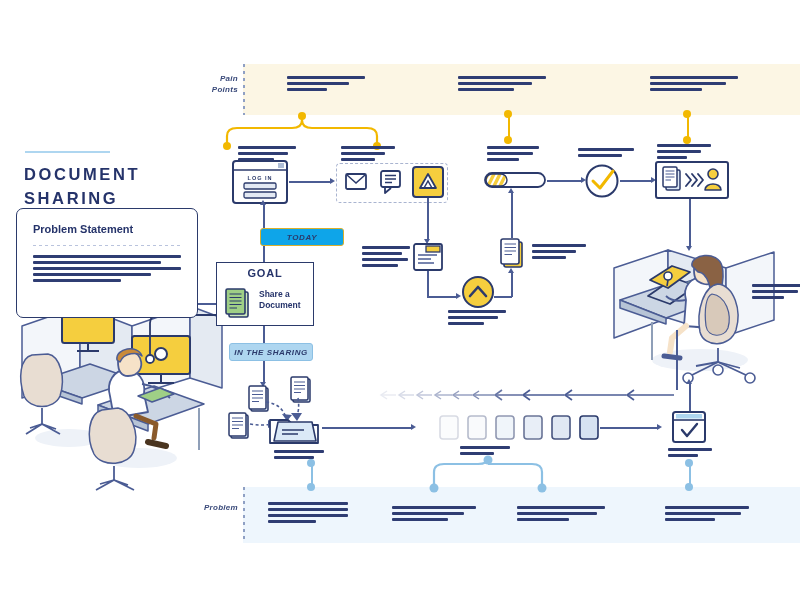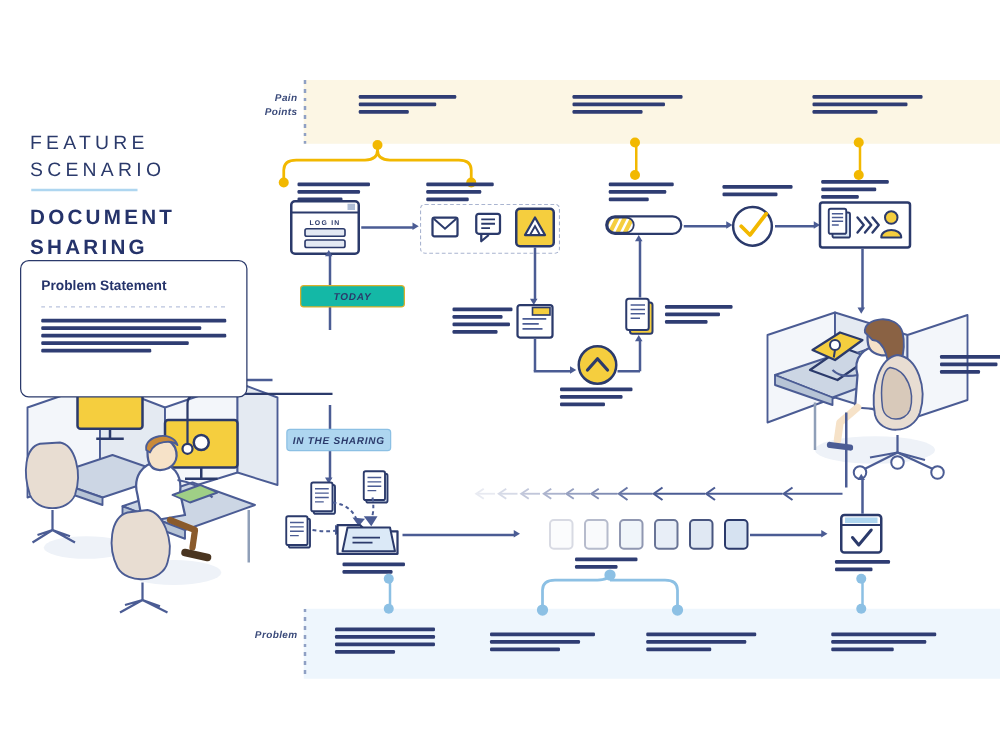--- a/index.html
+++ b/index.html
@@ -39,21 +39,21 @@
   .conn.v{width:1.7px;}
   .arrow{position:absolute;width:0;height:0;}
   .arrow.r{border-left:5px solid #4b5c94;border-top:3.6px solid transparent;border-bottom:3.6px solid transparent;}
   .arrow.d{border-top:5px solid #4b5c94;border-left:3.6px solid transparent;border-right:3.6px solid transparent;}
   .arrow.u{border-bottom:5px solid #4b5c94;border-left:3.6px solid transparent;border-right:3.6px solid transparent;}
 
   
   .badge{position:absolute;display:flex;align-items:center;justify-content:center;
          font-size:8px;font-weight:bold;font-style:italic;letter-spacing:.6px;
          border-radius:3px;color:#2b3a6b;z-index:5;}
-  .badge-today{background:#14b8a6;border:1.4px solid #d9b02c;}
+  .badge-today{background:#0ea5e9;border:1.4px solid #d9b02c;margin-left:20px;}
   .badge-future{background:#aed6f0;border:1.4px solid #8cc0e4;}
 
   
   .goal{position:absolute;left:216px;top:262px;width:96px;height:62px;
         border:1.8px solid #2b3a6b;background:#fff;z-index:5;}
   .goal-t{position:absolute;top:4px;left:0;width:100%;text-align:center;
           font-size:11px;font-weight:bold;letter-spacing:.8px;color:#25336a;}
   .goal-txt{position:absolute;left:42px;top:26px;font-size:8.5px;font-weight:bold;
             line-height:1.25;color:#25336a;}
 
@@ -72,21 +72,20 @@
 <div id="stage">
 
   <div class="band band-pain"></div>
   <div class="band-rule" style="left:243px;top:64px;height:51px;"></div>
   <div class="band-label" style="left:178px;top:74px;">Pain<br>Points</div>
 
   <div class="band band-benefit"></div>
   <div class="band-rule" style="left:243px;top:487px;height:56px;"></div>
   <div class="band-label" style="left:178px;top:503px;">Problem</div>
 
-  <div class="kicker">FEATURE<br>SCENARIO</div>
   <div class="rule-blue"></div>
   <div class="headline">DOCUMENT<br>SHARING</div>
 
   <div class="ps-card">
     <div class="ps-title">Problem Statement</div>
     <div class="ps-dots"></div>
     <div class="ps-lines lines">
         <div class="ln" style="width: 148px;"></div>
         <div class="ln" style="width: 128px;"></div>
         <div class="ln" style="width: 148px;"></div>
@@ -266,20 +265,29 @@
     <path d="M12 22 L16 15 L20 22" fill="none" stroke="#2b3a6b" stroke-width="1.5"></path>
   </svg>
 
   <div class="conn v" style="left:427px;top:198px;height:42px;"></div>
   <div class="arrow d" style="left:424px;top:239px;"></div>
 
   <div class="badge badge-today" style="left:240px;top:228px;width:82px;height:16px;">TODAY</div>
   <div class="conn v" style="left:263px;top:204px;height:60px;"></div>
   <div class="arrow u" style="left:260px;top:200px;"></div>
 
+  <div class="goal">
+    <div class="goal-t">GOAL</div>
+    <svg style="position:absolute;left:8px;top:25px;" width="26" height="31">
+      <rect x="4" y="4" width="19" height="25" rx="1.5" fill="#cfe8bd" stroke="#2b3a6b" stroke-width="1.6"></rect>
+      <rect x="1" y="1" width="19" height="25" rx="1.5" fill="#9fcf86" stroke="#2b3a6b" stroke-width="1.6"></rect>
+      <path d="M4.5 6 L16.5 6 M4.5 9.5 L16.5 9.5 M4.5 13 L16.5 13 M4.5 16.5 L16.5 16.5 M4.5 20 L12 20" stroke="#2b3a6b" stroke-width="1.2"></path>
+    </svg>
+    <div class="goal-txt">Share a<br>Document</div>
+  </div>
   <div class="conn h" style="left:196px;top:303px;width:22px;"></div>
   <div class="conn v" style="left:196px;top:340px;height:-0px;"></div>
 
   <div class="conn v" style="left:263px;top:324px;height:28px;"></div>
 
   <div class="badge badge-future" style="left:229px;top:343px;width:82px;height:16px;">IN THE SHARING</div>
   <div class="conn v" style="left:263px;top:359px;height:24px;"></div>
   <div class="arrow d" style="left:260px;top:382px;"></div>
 
   <svg style="position:absolute;left:248px;top:385px;" width="24" height="28">

